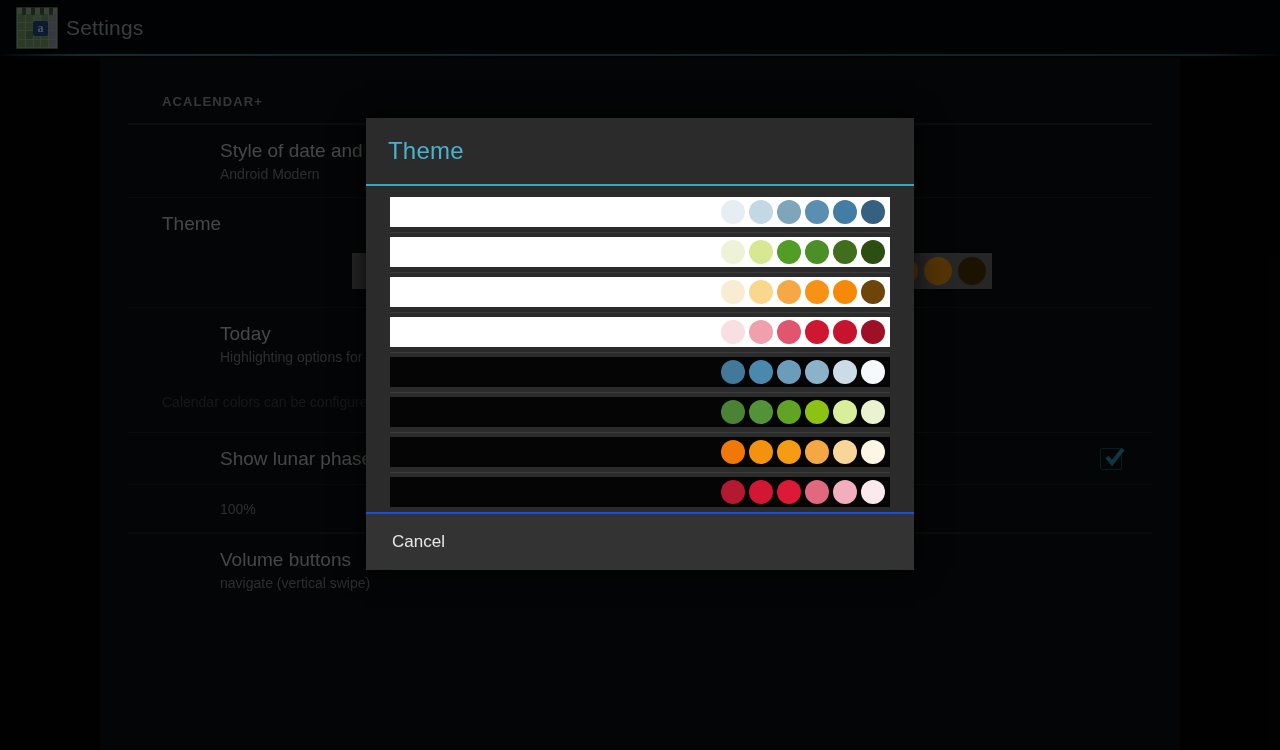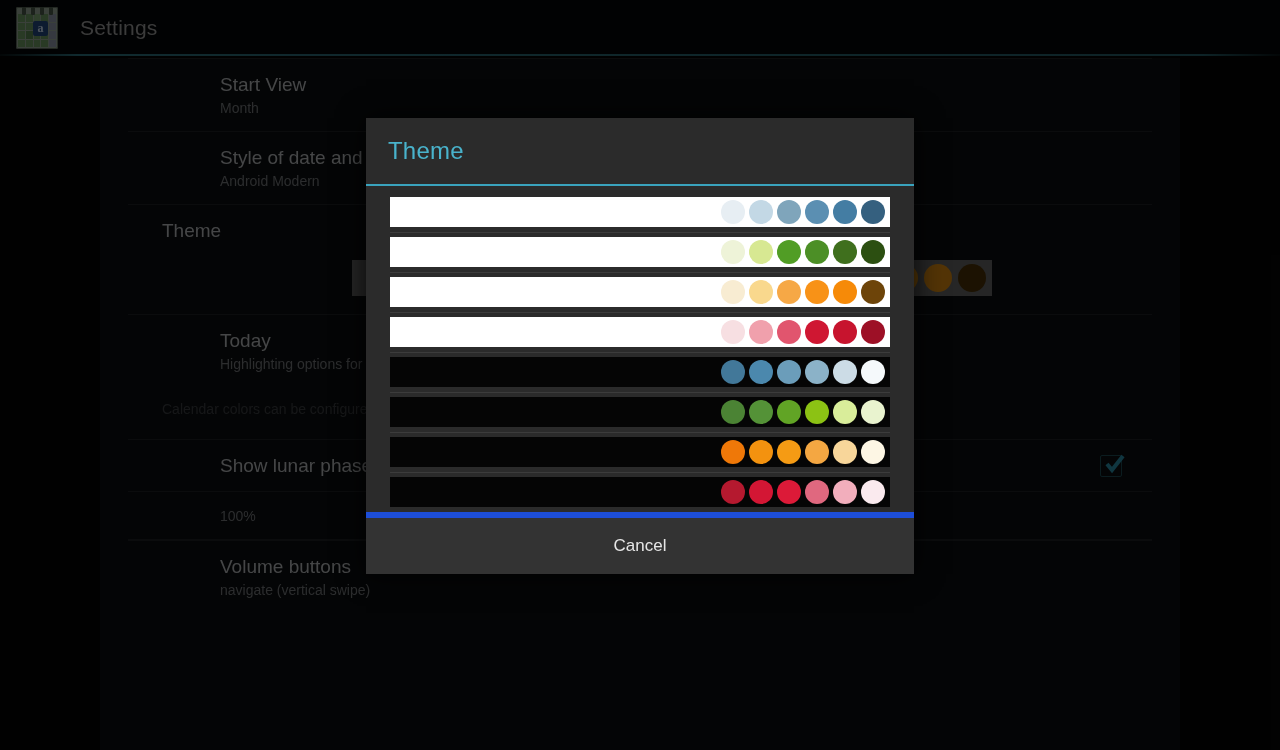--- a/index.html
+++ b/index.html
@@ -80,21 +80,21 @@
     border-radius: 2px;
     background: #24497f;
     color: #cfe0f5;
     font-size: 12px;
     font-weight: bold;
     line-height: 15px;
     text-align: center;
     font-family: "Liberation Serif", serif;
   }
   #app-title {
-    margin-left: 22px;
+    margin-left: 8px;
     color: #9b9b9b;
     font-size: 21px;
     letter-spacing: .2px;
   }
 
   
   #panel {
     position: absolute;
     left: 100px; top: 58px;
     width: 1080px;
@@ -226,25 +226,25 @@
   }
   .theme-sample.light { background: #ffffff; }
   .theme-sample.dark  { background: #050505; }
   .theme-sample .dot {
     width: 24px; height: 24px;
     border-radius: 50%;
     display: block;
     flex: 0 0 auto;
   }
   #dialog-footer {
-    border-top: 6px solid #1d4ed8;
+    border-top: 2px solid #1d4ed8;
     height: 56px;
     display: flex;
     align-items: center;
-    justify-content: center;
+    justify-content: flex-start;
     background: #333333;
   }
   #cancel-button {
     color: #e6e6e6;
     font-size: 17px;
     background: transparent;
     border: 0;
     padding: 10px 26px;
     font-family: "Liberation Sans", sans-serif;
     cursor: pointer;
@@ -287,26 +287,23 @@
       </div>
       <div class="badge">a</div>
     </div>
     <div id="app-title">Settings</div>
     <div class="ab-underline"></div>
   </div>
 
   <div id="panel">
     <div id="panel-inner">
 
-      <div class="divider"></div>
-
-      <div class="pref">
-        <div class="title">Start View</div>
-        <div class="summary">Month</div>
-      </div>
+      <div class="section-header">ACALENDAR+</div>
+      <div class="divider"></div>
+
       <div class="divider"></div>
 
       <div class="pref">
         <div class="title">Style of date and time</div>
         <div class="summary">Android Modern</div>
       </div>
       <div class="divider"></div>
 
       <div class="pref tight">
         <div class="title">Theme</div>

